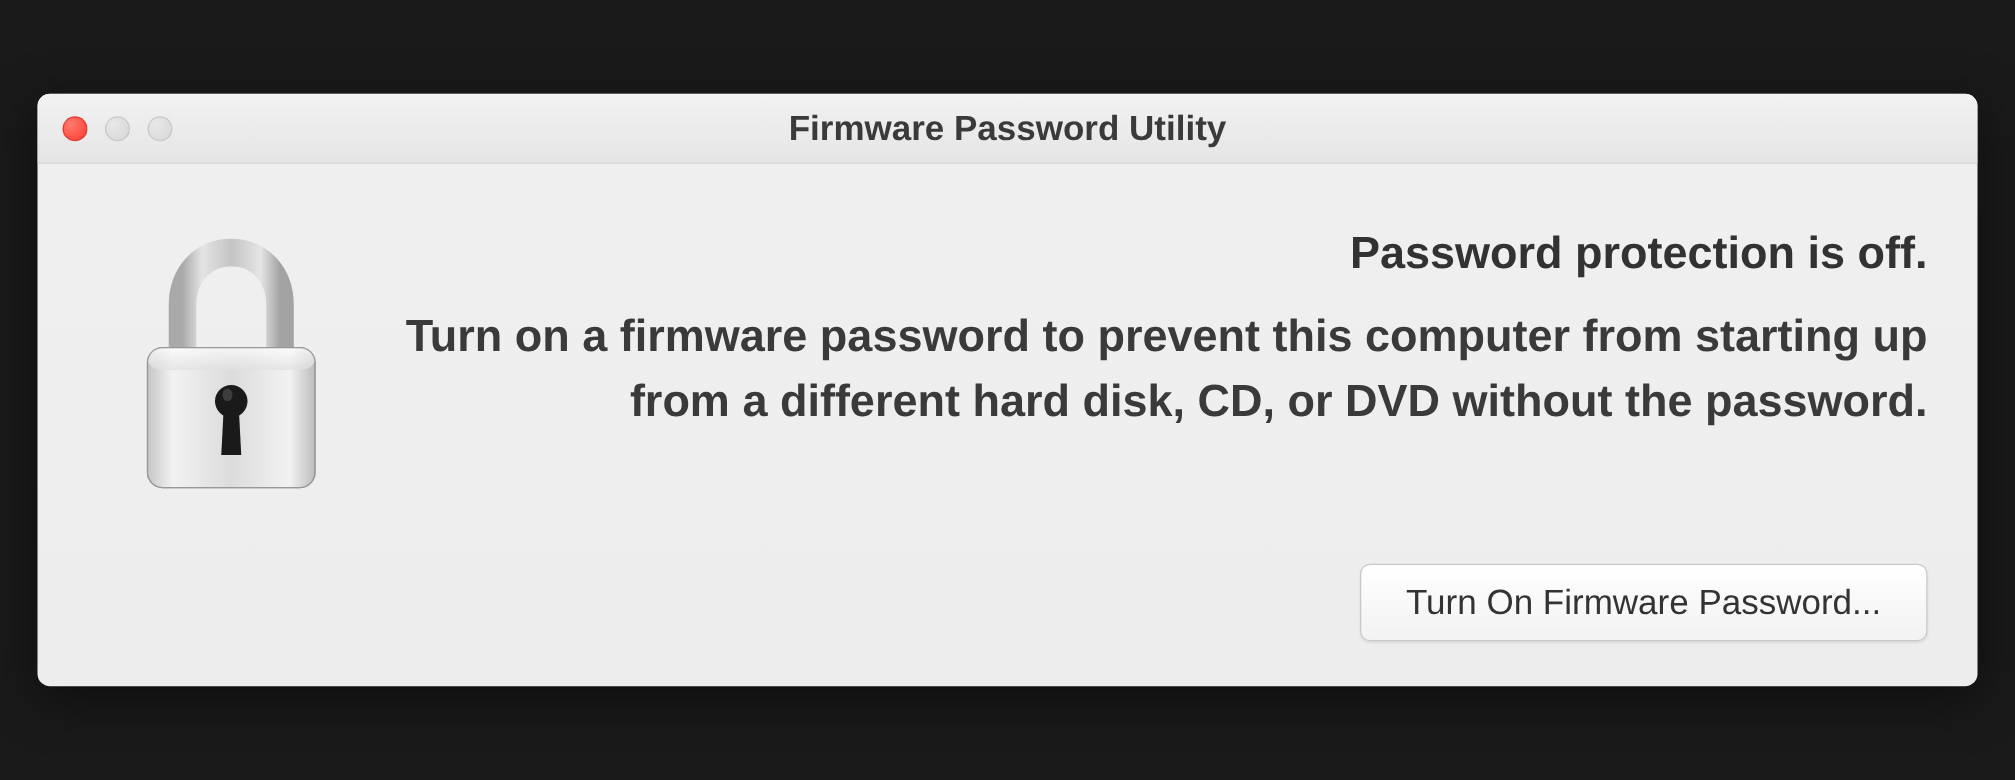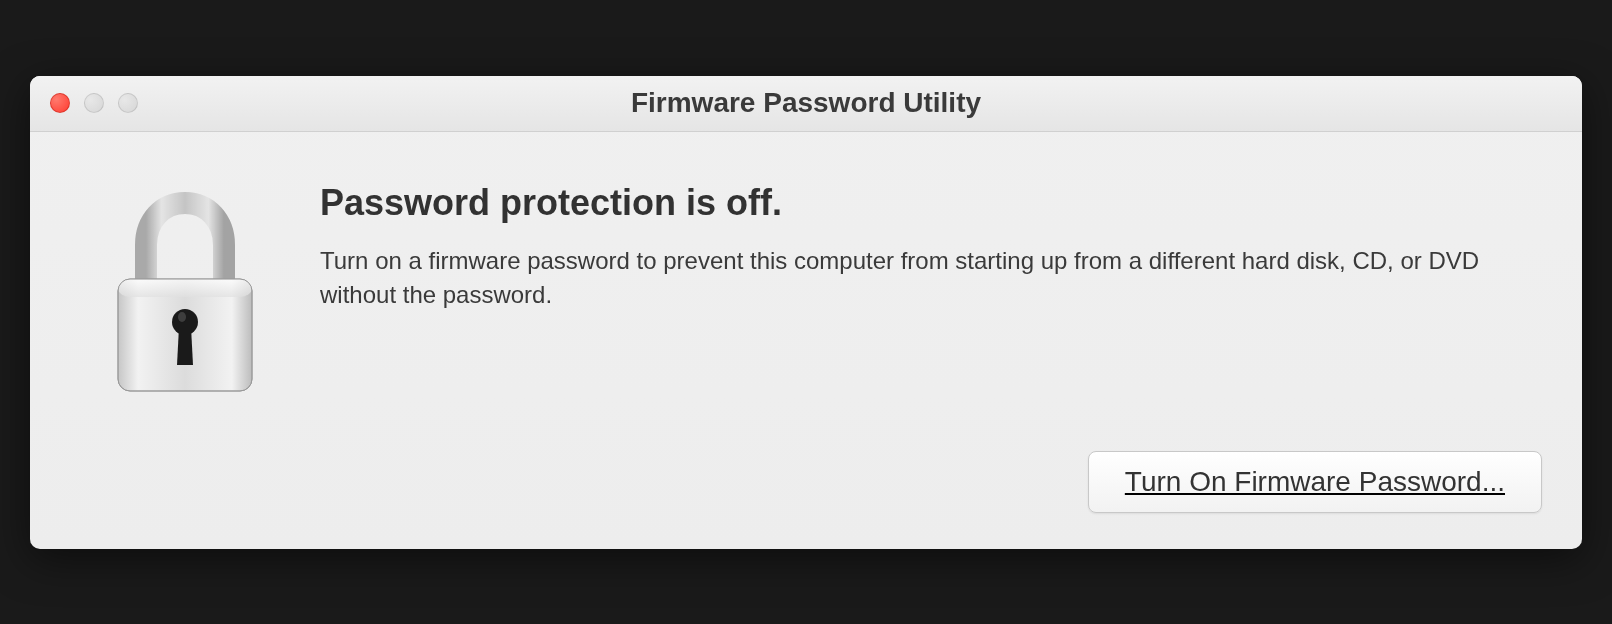--- a/index.html
+++ b/index.html
@@ -54,48 +54,48 @@
     }
     .window-title {
       flex: 1;
       text-align: center;
       font-size: 28px;
       color: #3a3a3a;
       font-weight: 700;
     }
     .content {
       display: flex;
-      padding: 50px 60px 30px 70px;
+      padding: 50px 40px 30px 70px;
       align-items: flex-start;
+      text-align: right;
     }
     .lock-icon-wrap {
       flex-shrink: 0;
       margin-right: 50px;
       margin-top: 5px;
     }
     .text-col {
       flex: 1;
     }
     .heading {
       font-size: 36px;
       font-weight: 700;
       color: #323232;
       margin-bottom: 20px;
     }
     .description {
-      font-size: 24px;
+      font-size: 36px;
       color: #3a3a3a;
       line-height: 1.45;
-      font-weight: 400;
+      font-weight: 700;
     }
     .button-row {
       display: flex;
       justify-content: flex-end;
       padding: 20px 40px 36px 40px;
-      text-decoration: underline;
     }
     .mac-button {
       background: linear-gradient(to bottom, #ffffff, #f2f2f2);
       border: 1px solid #c8c8c8;
       border-radius: 8px;
       padding: 14px 36px;
       font-size: 28px;
       color: #333;
       font-family: inherit;
       cursor: pointer;

